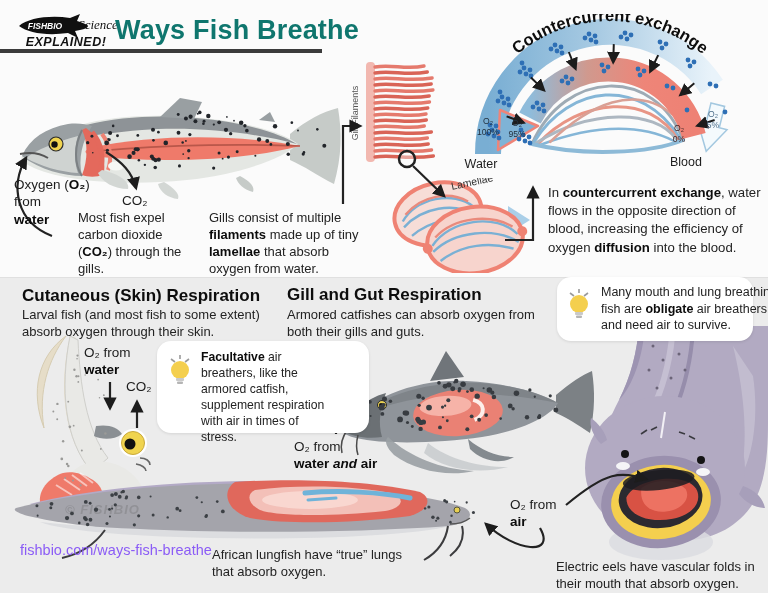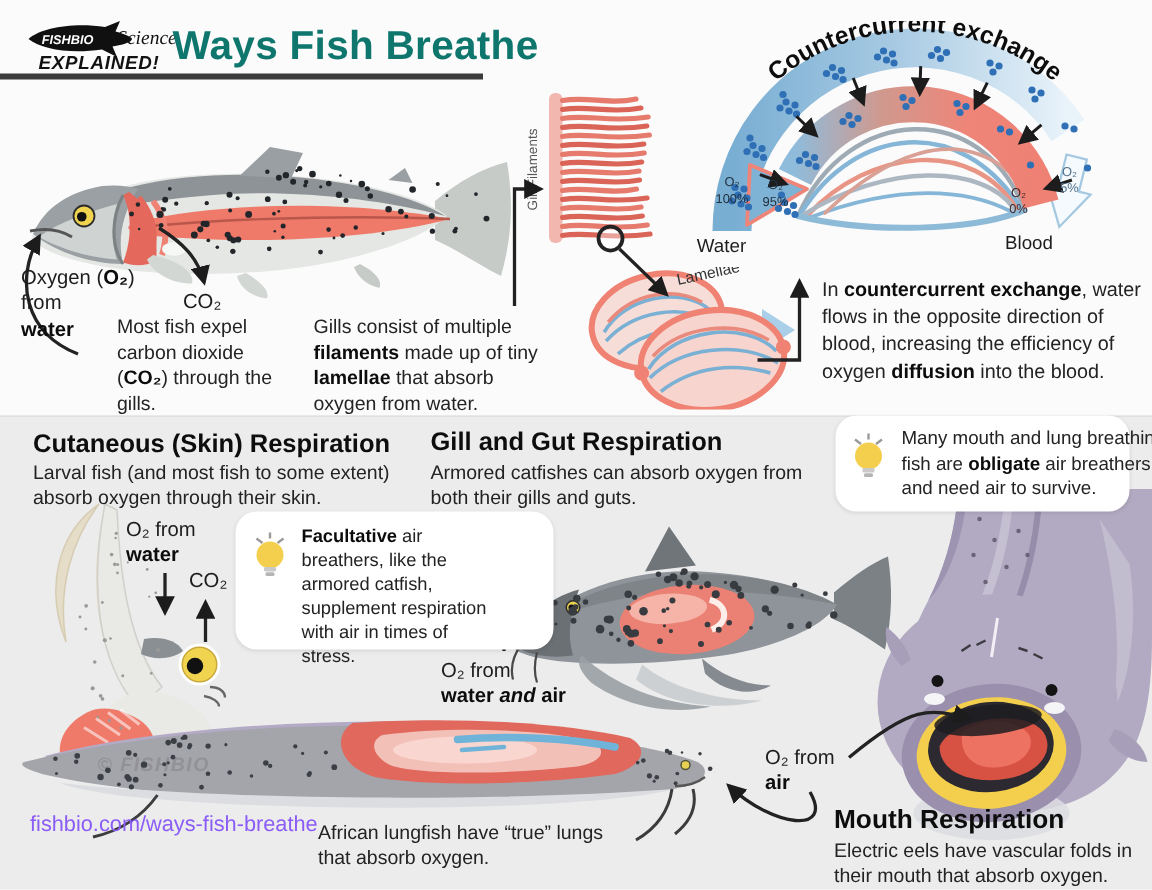--- a/index.html
+++ b/index.html
@@ -612,18 +612,17 @@
     <div class="abs sm" style="left:44px;top:7px;width:182px;font-size:12.5px">
       <span>Many mouth and lung breathing fish are </span><b>obligate</b><span> air breathers and need air to survive.</span>
     </div>
   </div>
 
   <div class="abs t" style="left:212px;top:546px;width:200px">African lungfish have “true” lungs that absorb oxygen.</div>
 
   <div class="abs lbl c" style="left:510px;top:496px;width:58px">
     <span>O₂ from</span><br><b>air</b>
   </div>
-  <div class="abs h c" style="left:556px;top:536px;width:210px;font-size:17.5px">Mouth Respiration</div>
   <div class="abs t c" style="left:556px;top:558px;width:210px">Electric eels have vascular folds in their mouth that absorb oxygen.</div>
 
   <div class="abs url" style="left:20px;top:542px">fishbio.com/ways-fish-breathe</div>
 
 </div>
 
 </body></html>

